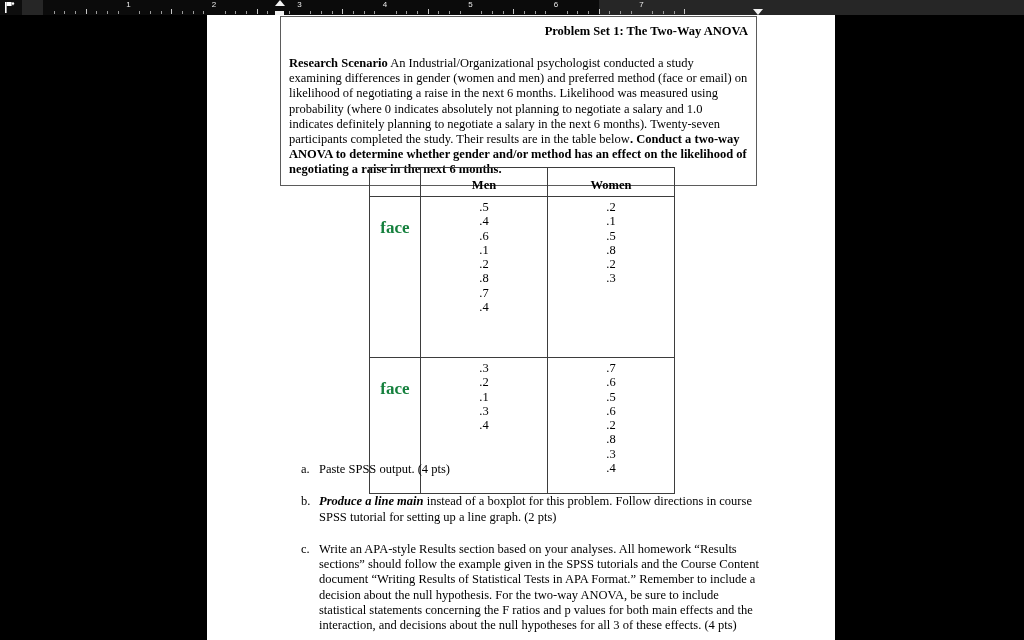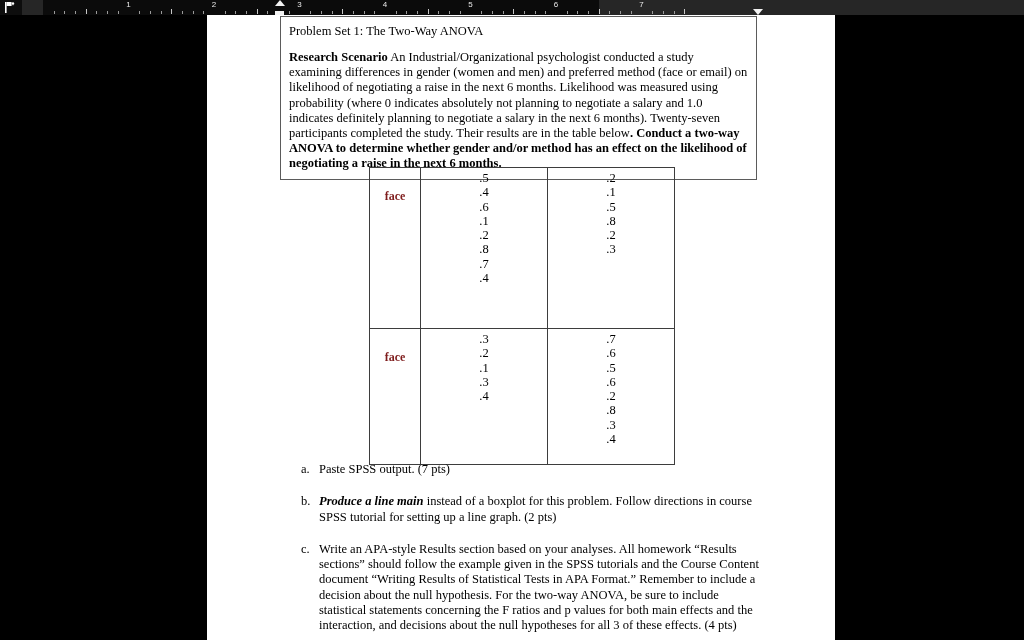--- a/index.html
+++ b/index.html
@@ -101,24 +101,25 @@
     left: 73px;
     top: 1px;
     width: 477px;
     border: 1px solid #5b5b5b;
     box-sizing: border-box;
     padding: 6px 8px 7px 8px;
     background: #ffffff;
   }
   #scenario-title {
     font-size: 12.5px;
-    font-weight: normal;
+    font-weight: bold;
     line-height: 16px;
     color: #000;
-    margin-bottom: 11px;
+    margin-bottom: 17px;
+    text-align: right;
   }
   #scenario-body {
     font-size: 12.5px;
     line-height: 15.2px;
     color: #000;
     text-align: left;
   }
   .b { font-weight: bold; }
 
   
@@ -142,22 +143,22 @@
     text-align: center;
     vertical-align: bottom !important;
     font-weight: bold;
     font-size: 12.5px;
     padding-bottom: 3px !important;
     color: #000;
   }
   .lab-cell {
     text-align: center;
     font-weight: bold;
-    font-size: 12px;
-    color: #7f1d1d;
+    font-size: 17px;
+    color: #15803d;
     padding-top: 21px !important;
   }
   .val-cell {
     text-align: center;
     font-size: 12.5px;
     color: #000;
     padding-top: 3px !important;
     padding-bottom: 18px !important;
   }
   .val-cell div { line-height: 14.3px; }
@@ -272,20 +273,25 @@
 <div id="workspace">
   <div id="page">
 
     <div id="scenario-box">
       <div id="scenario-title">Problem Set 1: The Two-Way ANOVA</div>
       <div id="scenario-body"><span class="b">Research Scenario</span><span> An Industrial/Organizational psychologist conducted a study examining differences in gender (women and men) and preferred method (face or email) on likelihood of negotiating a raise in the next 6 months. Likelihood was measured using probability (where 0 indicates absolutely not planning to negotiate a salary and 1.0 indicates definitely planning to negotiate a salary in the next 6 months). Twenty-seven participants completed the study. Their results are in the table below</span><span class="b">. Conduct a two-way ANOVA to determine whether gender and/or method has an effect on the likelihood of negotiating a raise in the next 6 months.</span></div>
     </div>
 
     <table id="data-table">
       <tbody>
+          <tr>
+        <td class="col-lab hdr-cell"></td>
+        <td class="col-data hdr-cell">Men</td>
+        <td class="col-data hdr-cell">Women</td>
+      </tr>
       <tr class="row-face">
         <td class="col-lab lab-cell">face</td>
         <td class="col-data val-cell">
               <div>.5</div>
               <div>.4</div>
               <div>.6</div>
               <div>.1</div>
               <div>.2</div>
               <div>.8</div>
               <div>.7</div>
@@ -318,21 +324,21 @@
               <div>.8</div>
               <div>.3</div>
               <div>.4</div>
             </td>
       </tr>
     </tbody>
       </table>
 
     <div id="question-list">
       <div class="q-item">
-        <span class="q-marker">a.</span><span>Paste SPSS output.  (7 pts)</span>
+        <span class="q-marker">a.</span><span>Paste SPSS output.  (4 pts)</span>
       </div>
       <div class="q-item">
         <span class="q-marker">b.</span><span class="bi">Produce a line main</span><span> instead of a boxplot for this problem. Follow directions in course SPSS tutorial for setting up a line graph.  (2 pts)</span>
       </div>
       <div class="q-item">
         <span class="q-marker">c.</span><span>Write an APA-style Results section based on your analyses. All homework “Results sections” should follow the example given in the SPSS tutorials and the Course Content document “Writing Results of Statistical Tests in APA Format.” Remember to include a decision about the null hypothesis. For the two-way ANOVA, be sure to include statistical statements concerning the F ratios and p values for both main effects and the interaction, and decisions about the null hypotheses for all 3 of these effects.  (4 pts)</span>
       </div>
     </div>
 
   </div>

